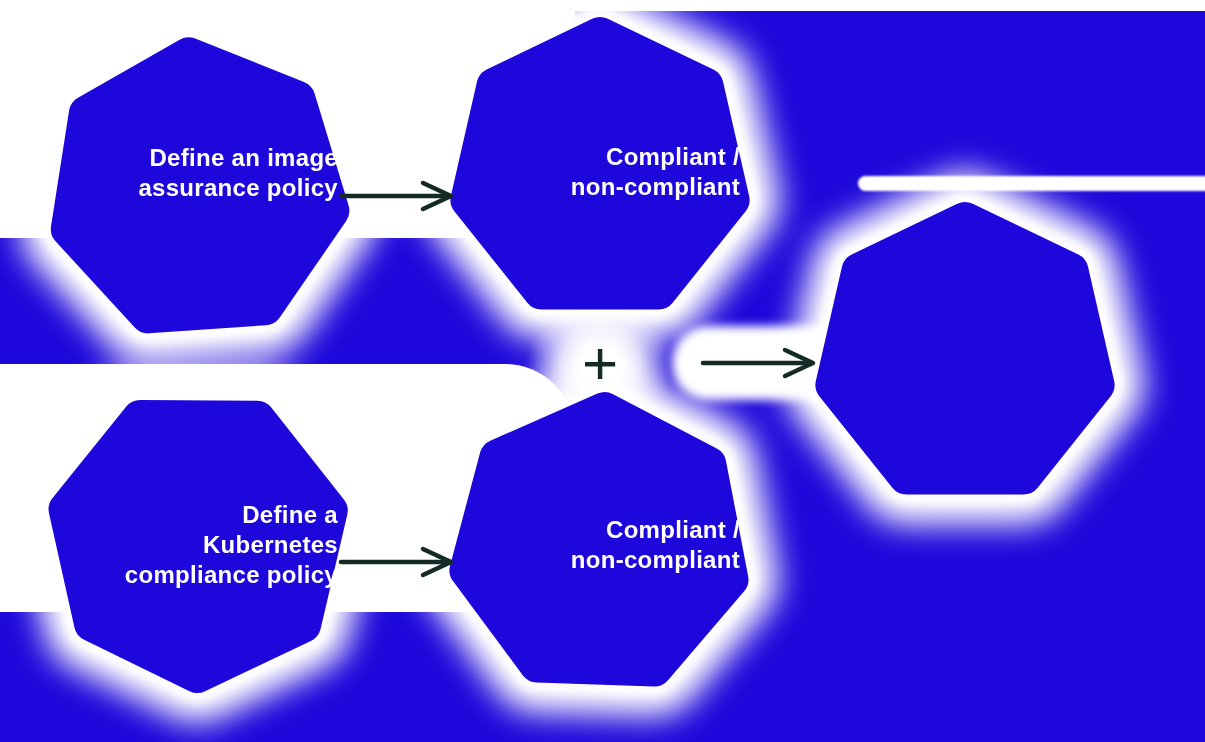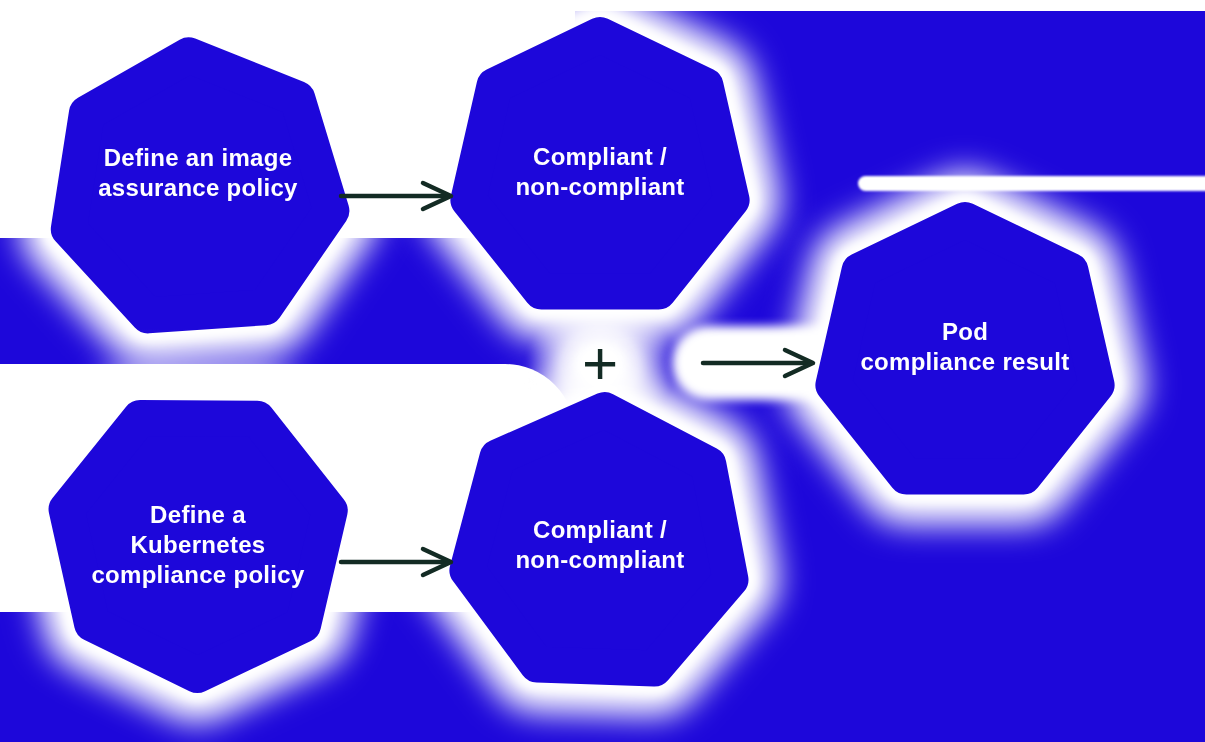--- a/index.html
+++ b/index.html
@@ -19,21 +19,21 @@
   .plus-glow{
     position:absolute;left:525px;top:295px;width:150px;height:140px;
     background:radial-gradient(ellipse closest-side,#ffffff 30%,rgba(255,255,255,0.85) 52%,rgba(255,255,255,0) 98%);
     filter:blur(3px);
   }
   .hept{position:absolute;width:440px;height:440px;}
   .hept svg{overflow:visible;display:block;}
   .hept-label{
     position:absolute;
     width:280px;
-    text-align:center;
+    text-align:right;
     color:#ffffff;
     font-size:24px;
     font-weight:700;
     line-height:30px;
     letter-spacing:0.3px;
     white-space:pre-line;
   }
   .arrow{position:absolute;width:130px;height:40px;}
   .arrow line,.arrow polyline{
     stroke:#132B24;stroke-width:4.5;fill:none;
@@ -121,22 +121,20 @@
 
   <div class="hept-label" style="left:58px;top:143px;">Define an image
 assurance policy</div>
   <div class="hept-label" style="left:460px;top:142px;">Compliant /
 non-compliant</div>
   <div class="hept-label" style="left:58px;top:500px;">Define a
 Kubernetes
 compliance policy</div>
   <div class="hept-label" style="left:460px;top:515px;">Compliant /
 non-compliant</div>
-  <div class="hept-label" style="left:820px;top:317px;width:290px;">Pod
-compliance result</div>
 
   <svg class="arrow" style="left:338px;top:176px;" width="130" height="40">
     <line x1="3" y1="20" x2="111" y2="20"></line>
     <polyline points="85,7 113,20 85,33"></polyline>
   </svg>
   <svg class="arrow" style="left:338px;top:542px;" width="130" height="40">
     <line x1="3" y1="20" x2="111" y2="20"></line>
     <polyline points="85,7 113,20 85,33"></polyline>
   </svg>
   <svg class="arrow" style="left:700px;top:343px;" width="130" height="40">

